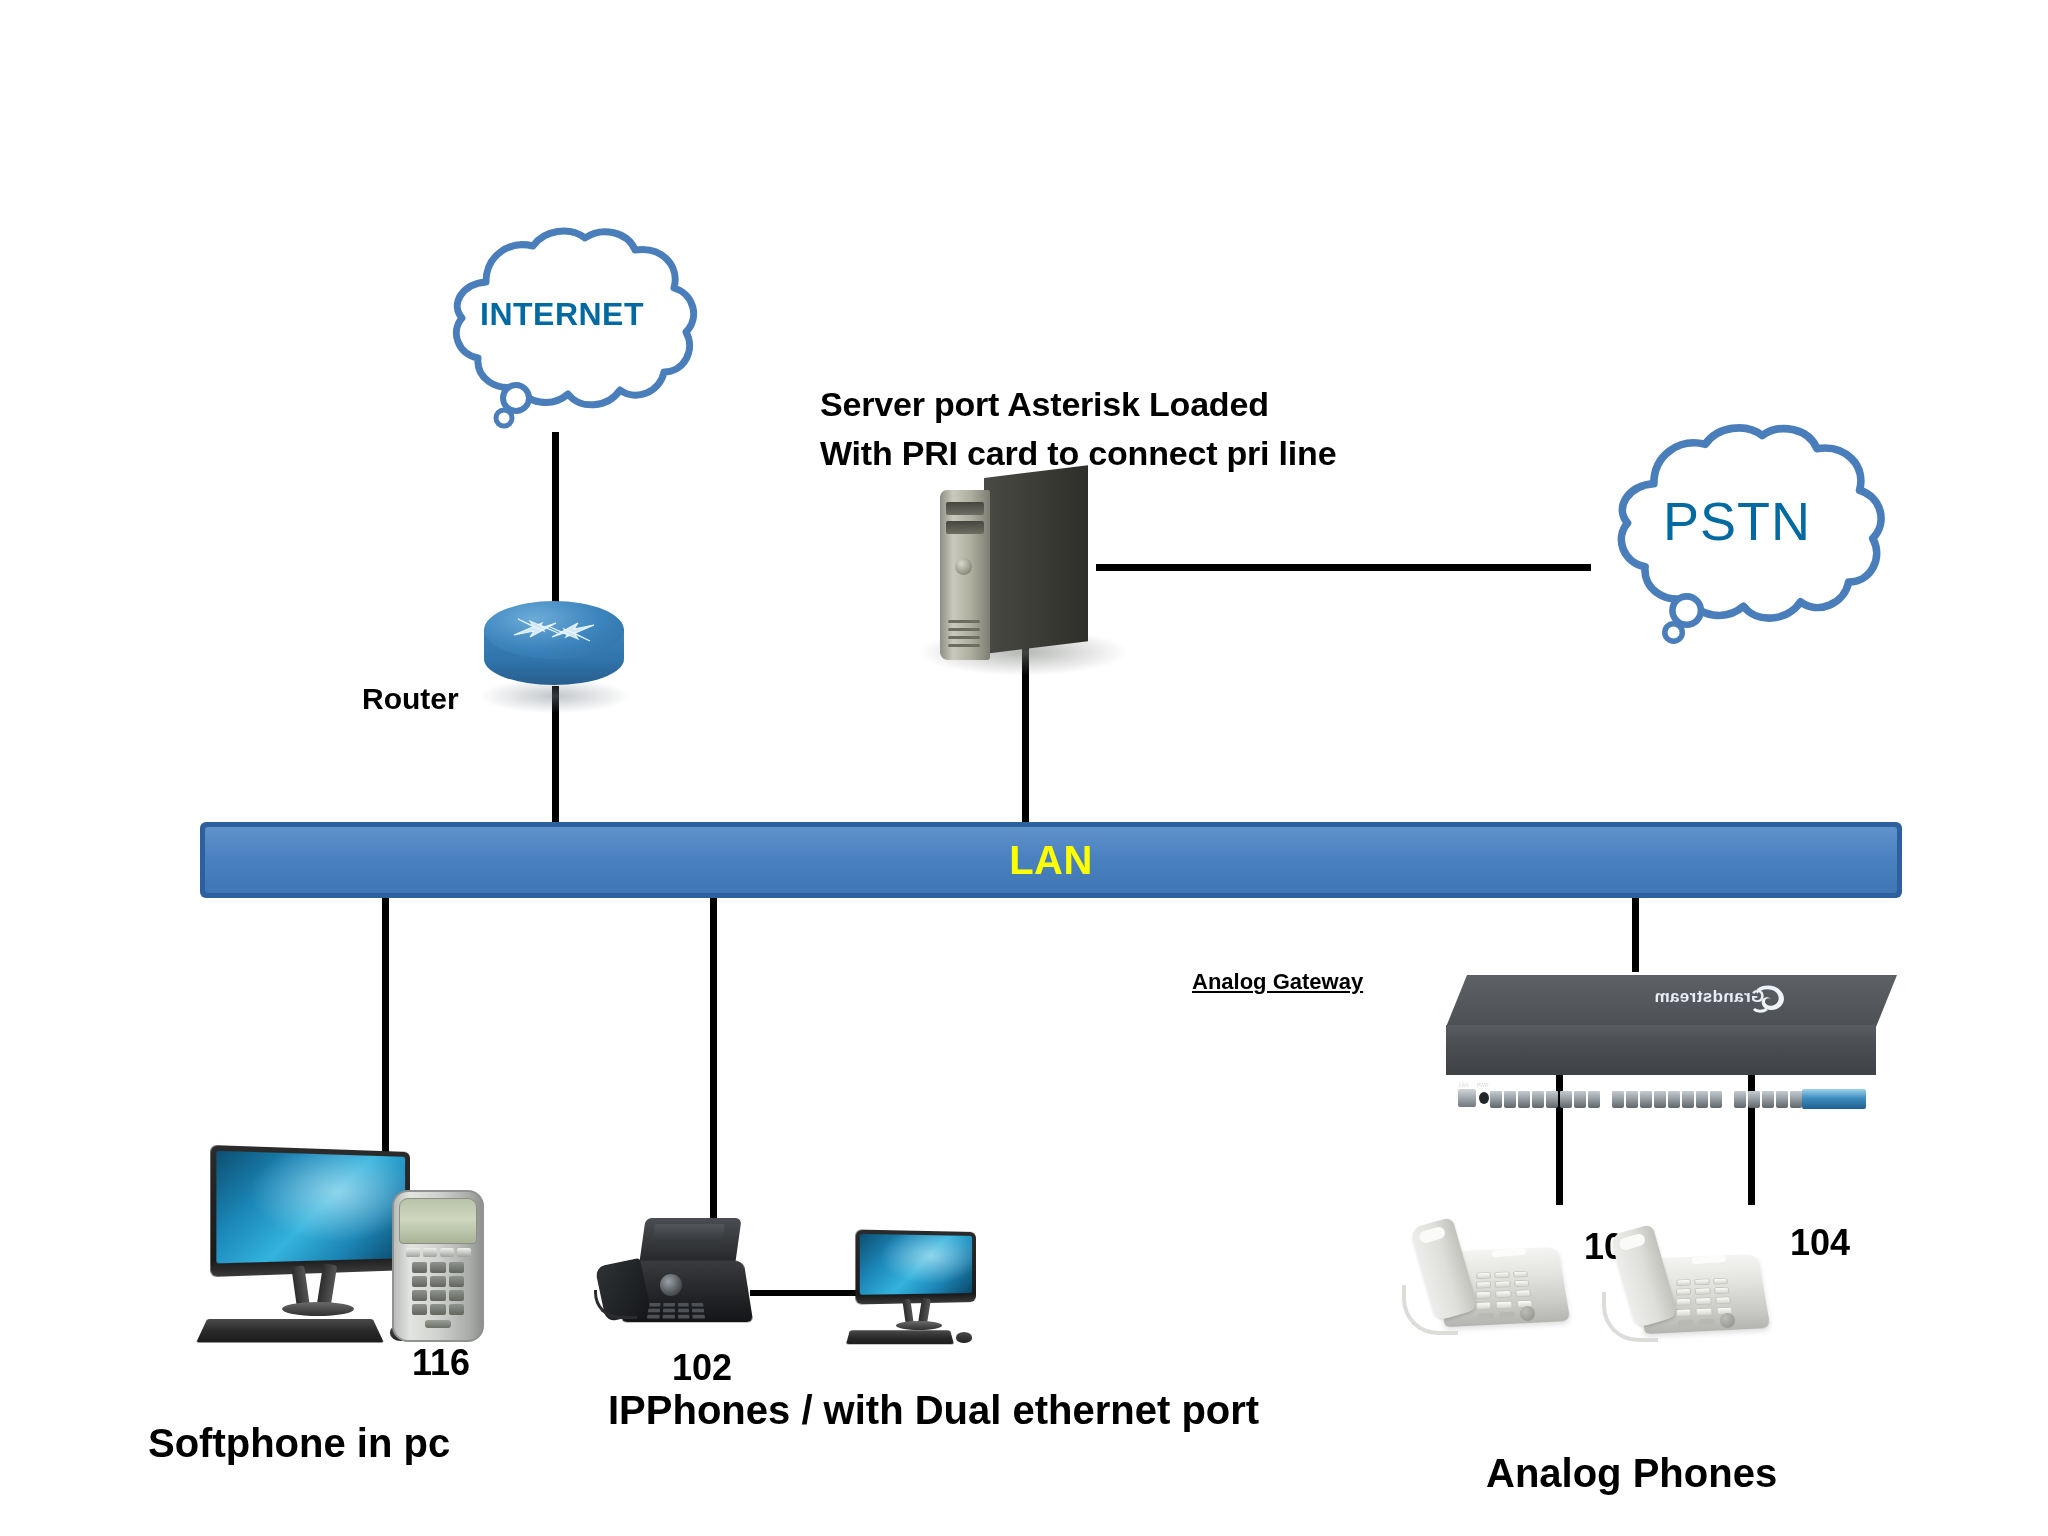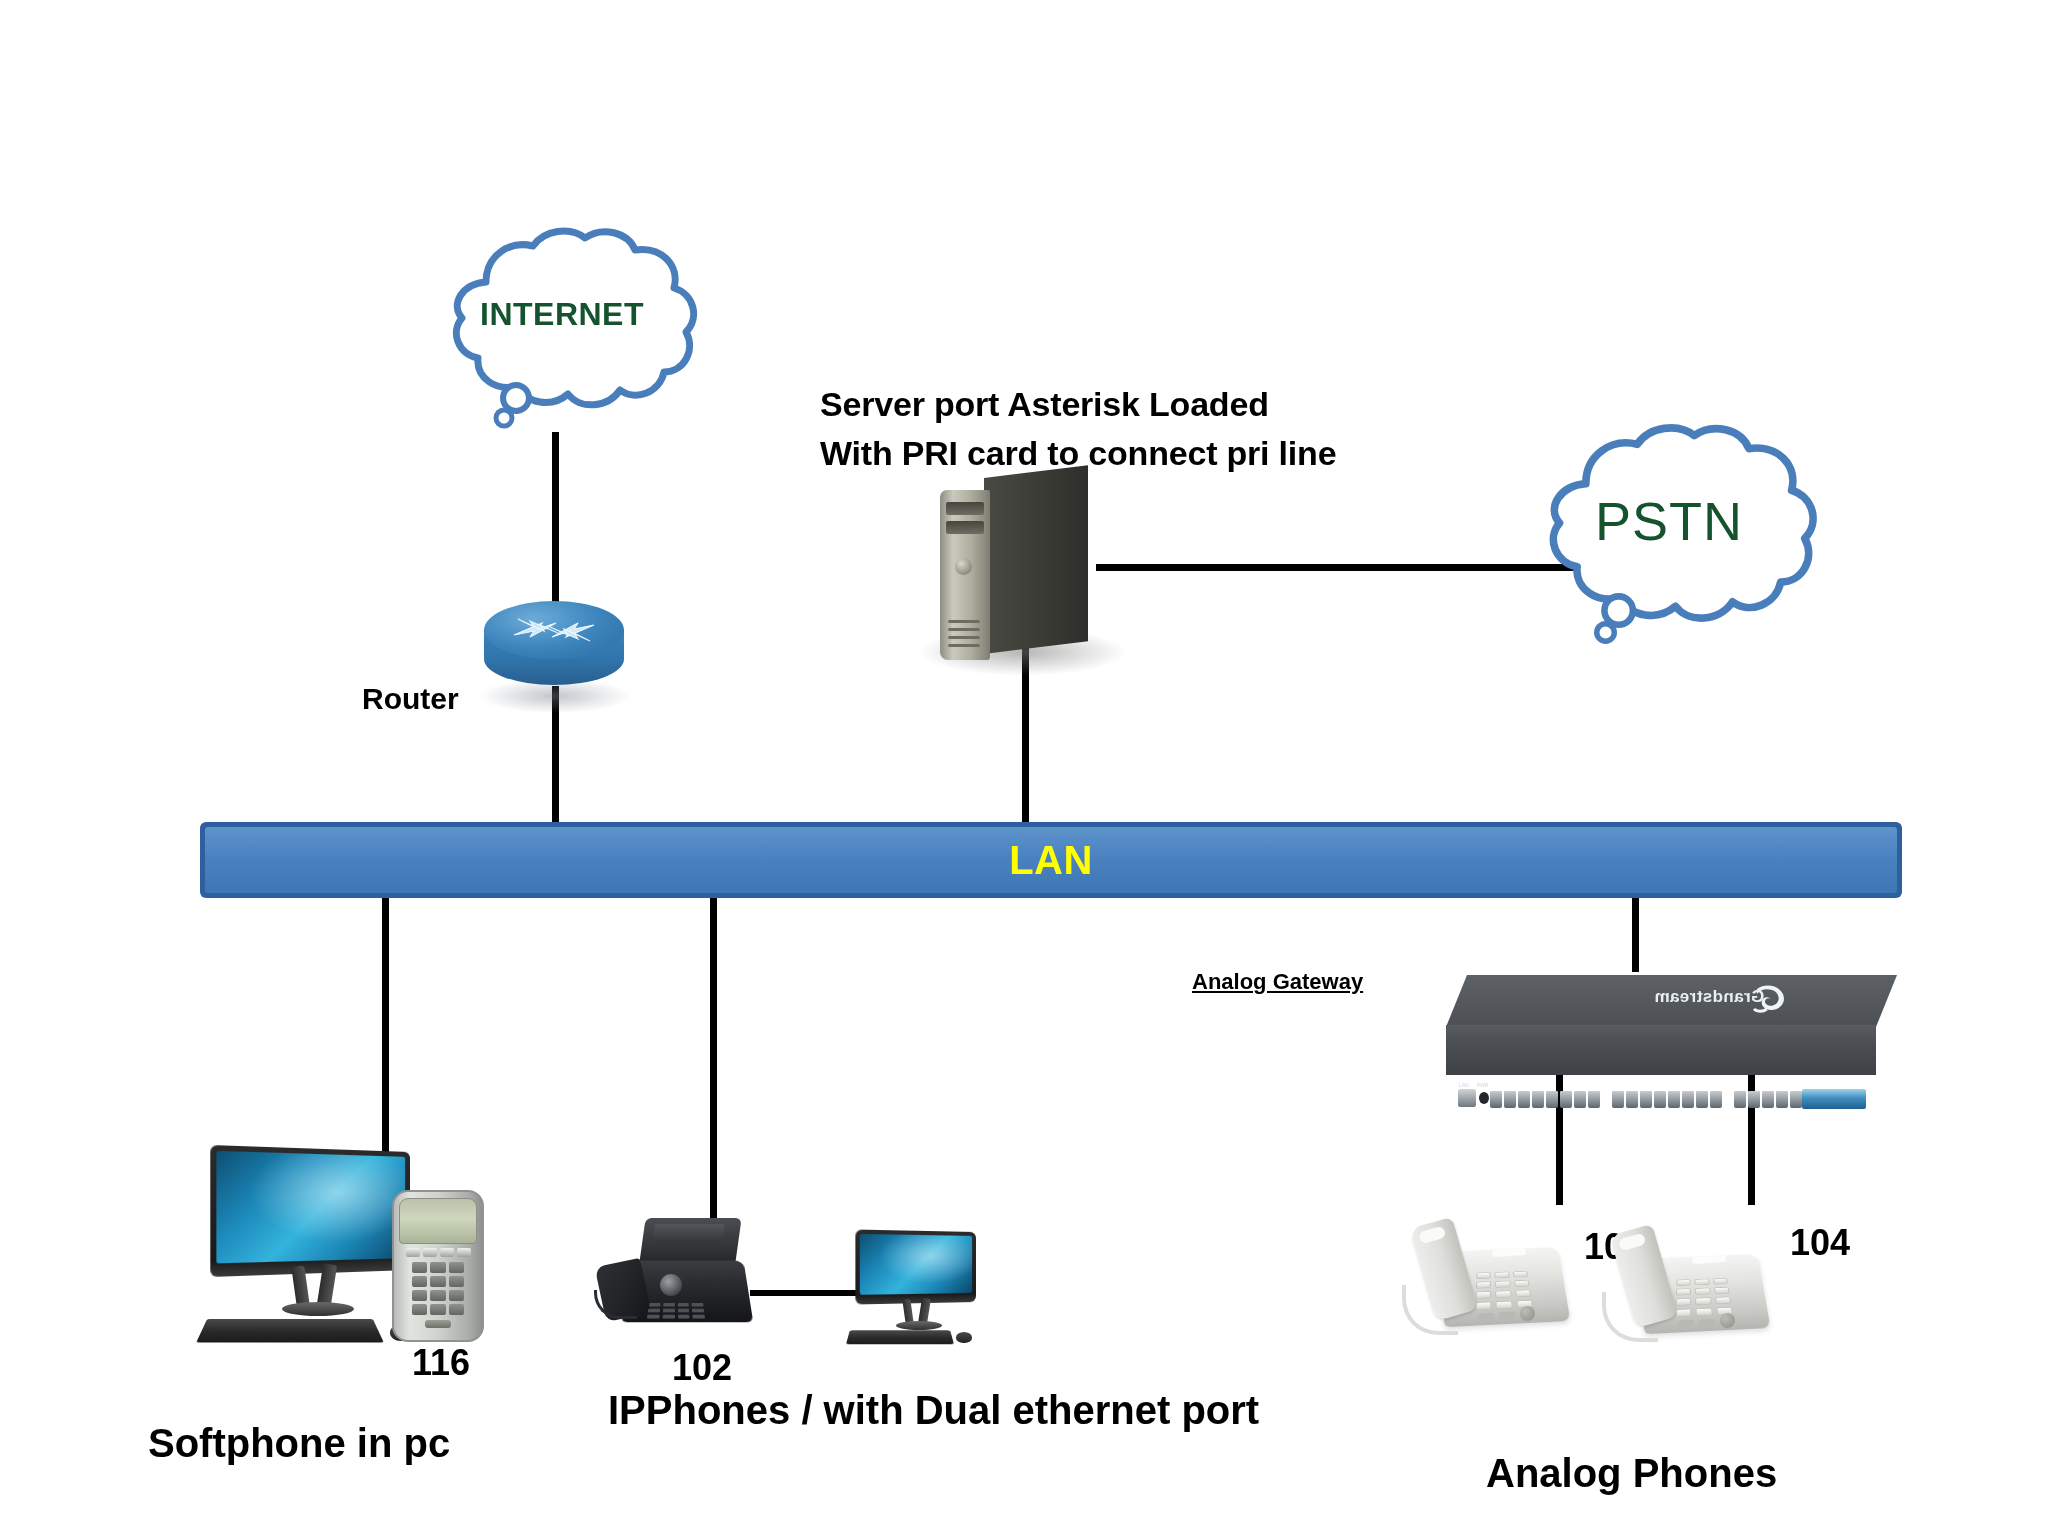--- a/index.html
+++ b/index.html
@@ -40,21 +40,21 @@
   .label-num     { font-size: 36px; }
   .label-big     { font-size: 40px; }
 
   
   .cloud { position: absolute; }
   .cloud svg { display: block; overflow: visible; }
   .cloud-text {
     position: absolute;
     width: 100%;
     text-align: center;
-    color: #14532d;
+    color: #0369a1;
     white-space: nowrap;
   }
   .cloud-text.internet { font-size: 32px; font-weight: bold; letter-spacing: 0.5px; }
   .cloud-text.pstn     { font-size: 54px; font-weight: normal; letter-spacing: 1px; }
 
   
   #lan-bar {
     position: absolute;
     border-radius: 6px;
     box-sizing: border-box;
@@ -464,21 +464,21 @@
       <path d="M74,60 C74,34 97,18 121,24 C132,8 158,4 173,16 C190,4 216,10 223,28
                C250,24 268,44 262,66 C282,72 288,96 274,110 C284,128 272,150 252,150
                C248,170 224,180 208,168 C196,186 168,188 156,172 C140,186 114,182 106,164
                C84,170 64,156 66,136 C46,132 38,110 50,96 C38,82 50,62 74,60 Z" fill="#FFFFFF" stroke="#4A7EBB" stroke-width="7" stroke-linejoin="round"></path>
       <circle cx="104" cy="176" r="13" fill="#FFFFFF" stroke="#4A7EBB" stroke-width="6"></circle>
       <circle cx="92" cy="196" r="8" fill="#FFFFFF" stroke="#4A7EBB" stroke-width="5"></circle>
     </svg>
     <div class="cloud-text internet" style="top:74px;">INTERNET</div>
   </div>
 
-  <div class="cloud" style="left:1504px; top:418px; width:330px; height:230px;">
+  <div class="cloud" style="left:1572px; top:418px; width:330px; height:230px;">
     <svg width="330" height="232" viewBox="0 0 300 212">
       <path d="M74,60 C74,34 97,18 121,24 C132,8 158,4 173,16 C190,4 216,10 223,28
                C250,24 268,44 262,66 C282,72 288,96 274,110 C284,128 272,150 252,150
                C248,170 224,180 208,168 C196,186 168,188 156,172 C140,186 114,182 106,164
                C84,170 64,156 66,136 C46,132 38,110 50,96 C38,82 50,62 74,60 Z" fill="#FFFFFF" stroke="#4A7EBB" stroke-width="7" stroke-linejoin="round"></path>
       <circle cx="104" cy="176" r="13" fill="#FFFFFF" stroke="#4A7EBB" stroke-width="6"></circle>
       <circle cx="92" cy="196" r="8" fill="#FFFFFF" stroke="#4A7EBB" stroke-width="5"></circle>
     </svg>
     <div class="cloud-text pstn" style="top:72px;">PSTN</div>
   </div>

